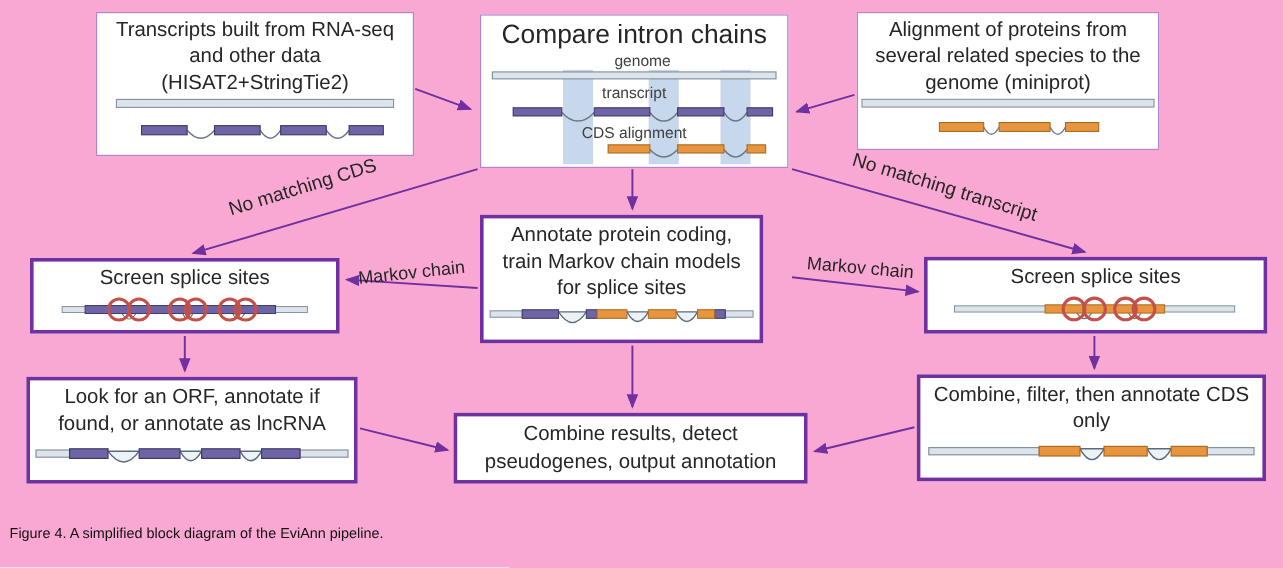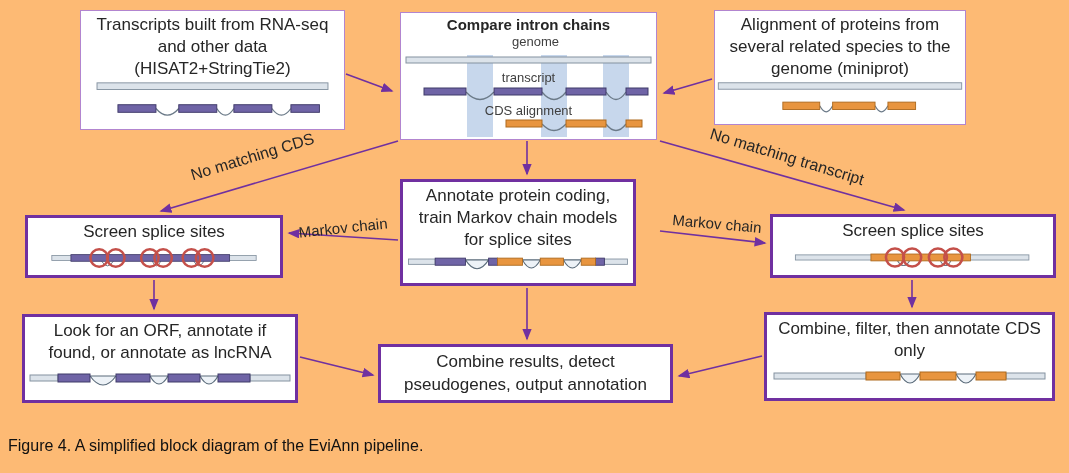--- a/index.html
+++ b/index.html
@@ -1,34 +1,34 @@
 <!DOCTYPE html>
 <html><head>
 <meta charset="utf-8">
 <style>
   html,body{margin:0;padding:0;background:#ffffff;}
   .canvas{
-    position:relative;width:1069px;height:473px;background:#fdba74;
+    position:relative;width:1069px;height:473px;background:#f9a8d4;
     font-family:"Liberation Sans",sans-serif;color:#262626;overflow:hidden;
   }
   .arrow-layer{position:absolute;left:0;top:0;pointer-events:none;}
   .box{
     position:absolute;background:#ffffff;box-sizing:border-box;
     display:flex;flex-direction:column;align-items:center;text-align:center;
   }
   .box.thin{border:1.5px solid #b285cf;}
   .box.thick{border:3.5px solid #7030a0;}
   .box-title{font-size:17px;line-height:1.3;padding:3px 8px 0;color:#262626;}
-  .box-title.big{font-size:15px;padding-top:2px;font-weight:bold;}
+  .box-title.big{font-size:22px;padding-top:2px;}
   .mini{display:block;margin-top:auto;margin-bottom:5px;}
   .tm-box{position:relative;}
   .sub-label{font-size:13px;color:#404040;line-height:1.1;margin-left:14px;}
   .abs-label{position:absolute;left:0;right:0;text-align:center;font-size:13px;color:#404040;}
   .edge-label{position:absolute;font-size:16px;color:#262626;text-align:center;}
-  .caption{position:absolute;left:8px;top:437px;font-size:16px;color:#111111;}
+  .caption{position:absolute;left:8px;top:437px;font-size:12px;color:#111111;}
 </style>
 </head>
 <body>
 
 <div class="canvas">
 
   <svg class="arrow-layer" width="1069" height="473">
     <defs>
       <marker id="ah" markerWidth="9" markerHeight="8" refX="6.5" refY="3" orient="auto">
         <path d="M0,0 L7.5,3 L0,6 Z" fill="#7030a0"></path>

